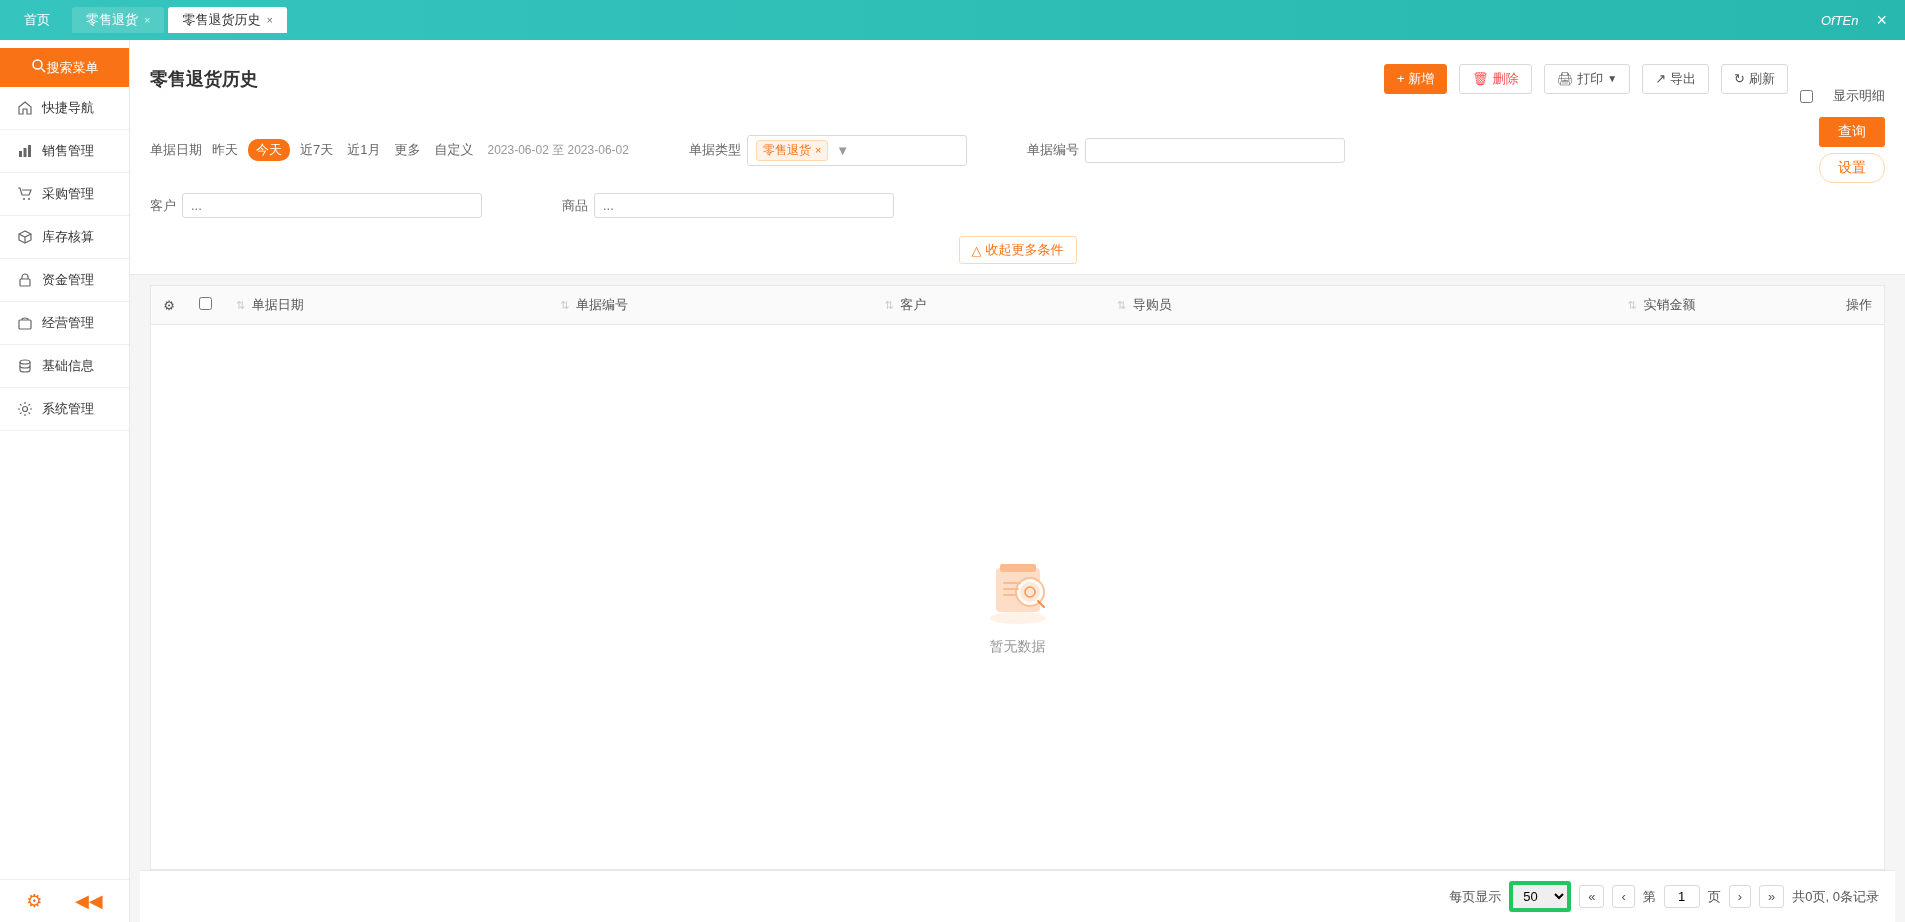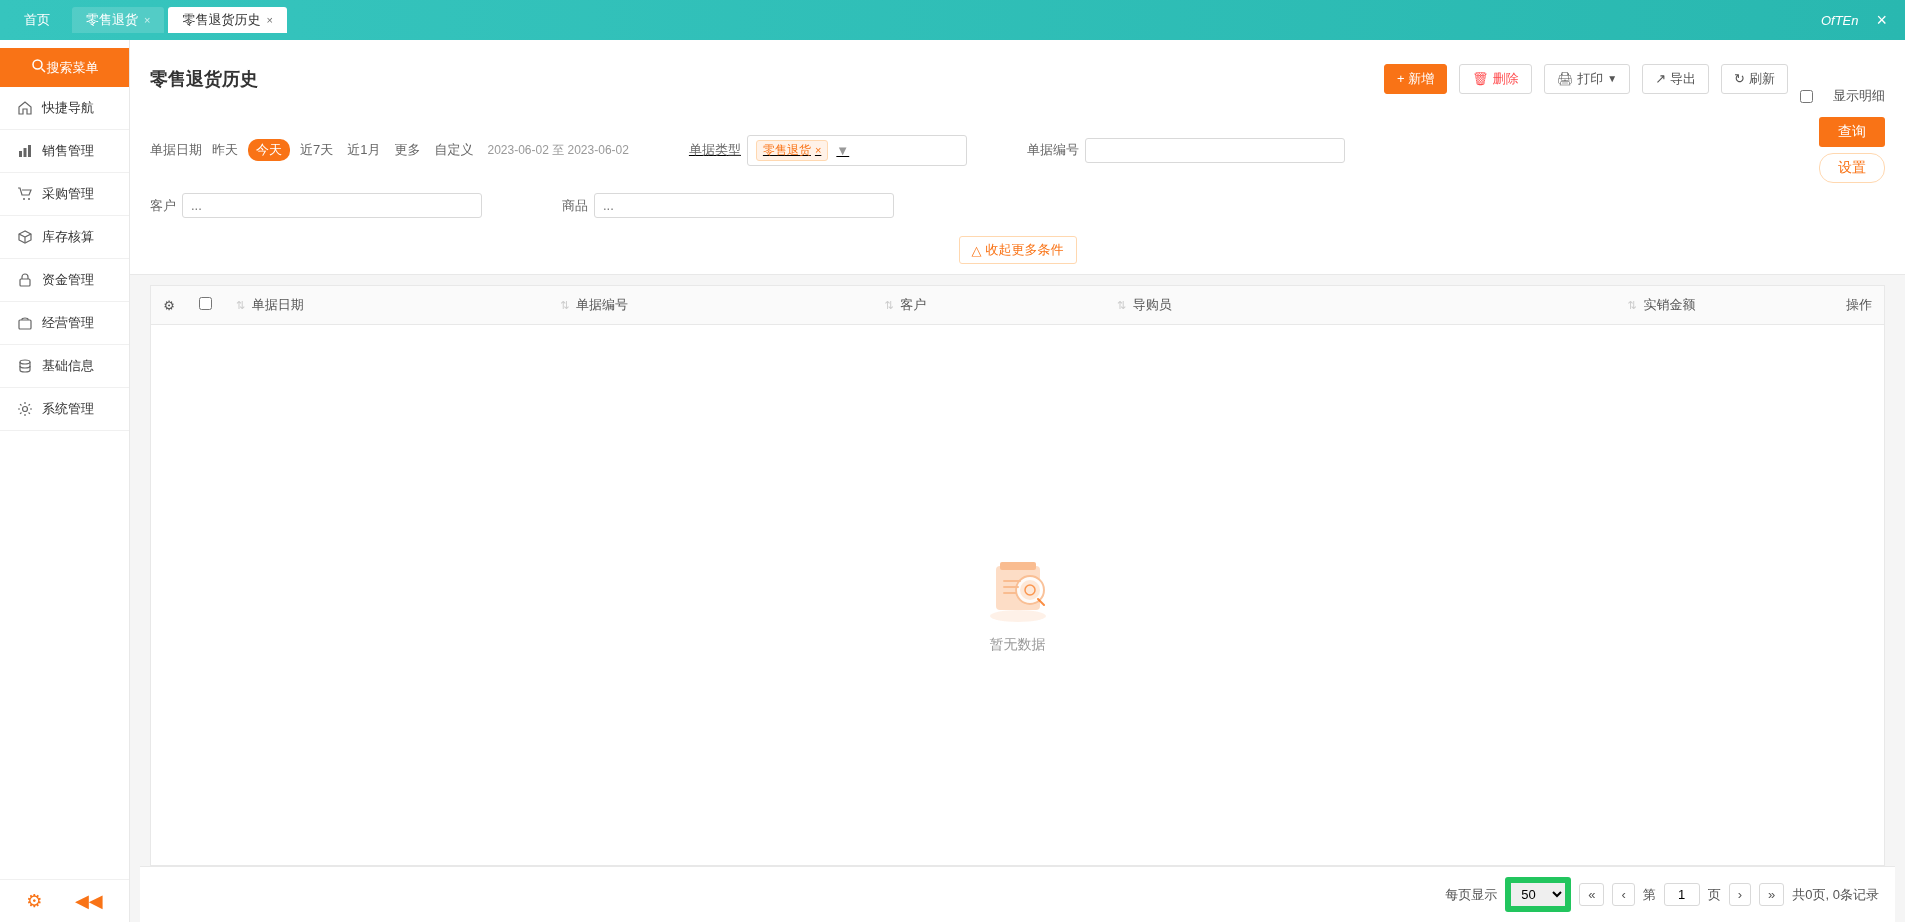--- a/index.html
+++ b/index.html
@@ -330,21 +330,21 @@
       align-items: center;
       justify-content: flex-end;
       padding: 10px 16px;
       border-top: 1px solid #e8e8e8;
       background: white;
       gap: 8px;
       font-size: 13px;
       color: #555;
     }
     .page-size-select {
-      border: 6px solid #22c55e;
+      border: 4px solid #22c55e;
       border-radius: 3px;
       padding: 3px 6px;
       font-size: 13px;
     }
     .page-nav-btn {
       border: 1px solid #d9d9d9;
       border-radius: 3px;
       background: white;
       padding: 3px 8px;
       cursor: pointer;
@@ -545,21 +545,21 @@
             <span class="date-opt">昨天</span>
             <span class="date-opt active">今天</span>
             <span class="date-opt">近7天</span>
             <span class="date-opt">近1月</span>
             <span class="date-opt">更多</span>
             <span class="date-opt">自定义</span>
           </div>
           <span class="date-range">2023-06-02 至 2023-06-02</span>
         </div>
 
-        <div class="filter-item" style="margin-left: 40px; text-decoration: underline;">
+        <div class="filter-item" style="margin-left: 40px;">
           <span class="filter-label">单据类型</span>
           <div class="filter-select-box" style="min-width:220px;">
             <div class="tag-chip">
               <span>零售退货</span>
               <span class="tag-close">×</span>
             </div>
             <span class="chevron-down" style="margin-left:8px;">▼</span>
           </div>
         </div>
 

